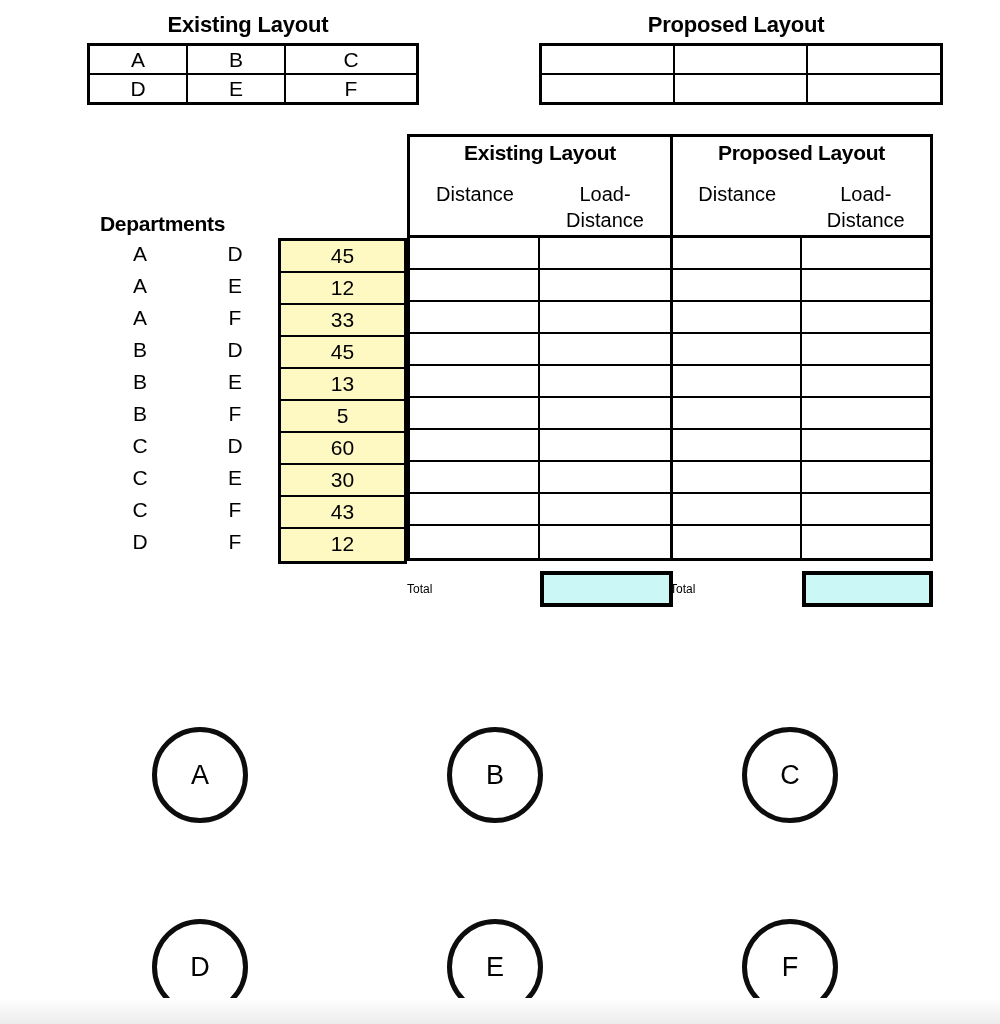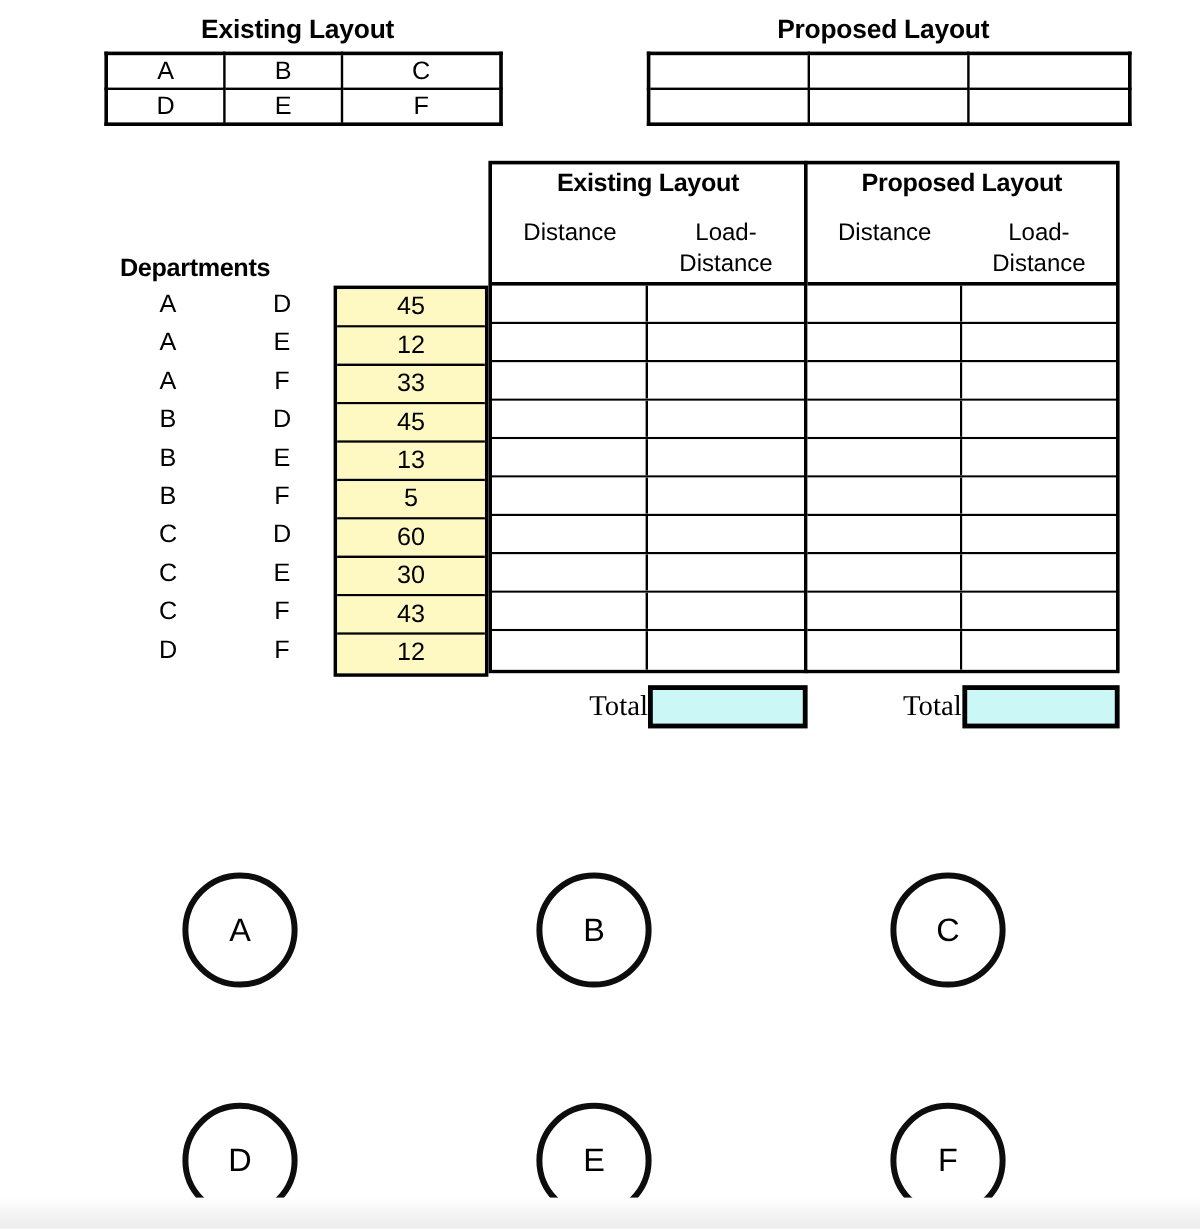--- a/index.html
+++ b/index.html
@@ -178,24 +178,23 @@
   .total-strip {
     position: absolute;
     top: 437px;
     height: 36px;
   }
   #total-existing { left: 407px; width: 266px; }
   #total-proposed { left: 670px; width: 263px; }
   .total-inner { display: flex; height: 36px; }
   .total-label {
     flex: 1 1 50%;
-    text-align: right;
-    font-size: 24px;
+    text-align: left;
+    font-size: 12px;
     line-height: 36px;
-    font-family: Liberation Serif, serif;
   }
   .total-box {
     flex: 1 1 50%;
     background: #ccf7f7;
     border: 4px solid #000;
     box-sizing: border-box;
   }
 
   
   .circle {

